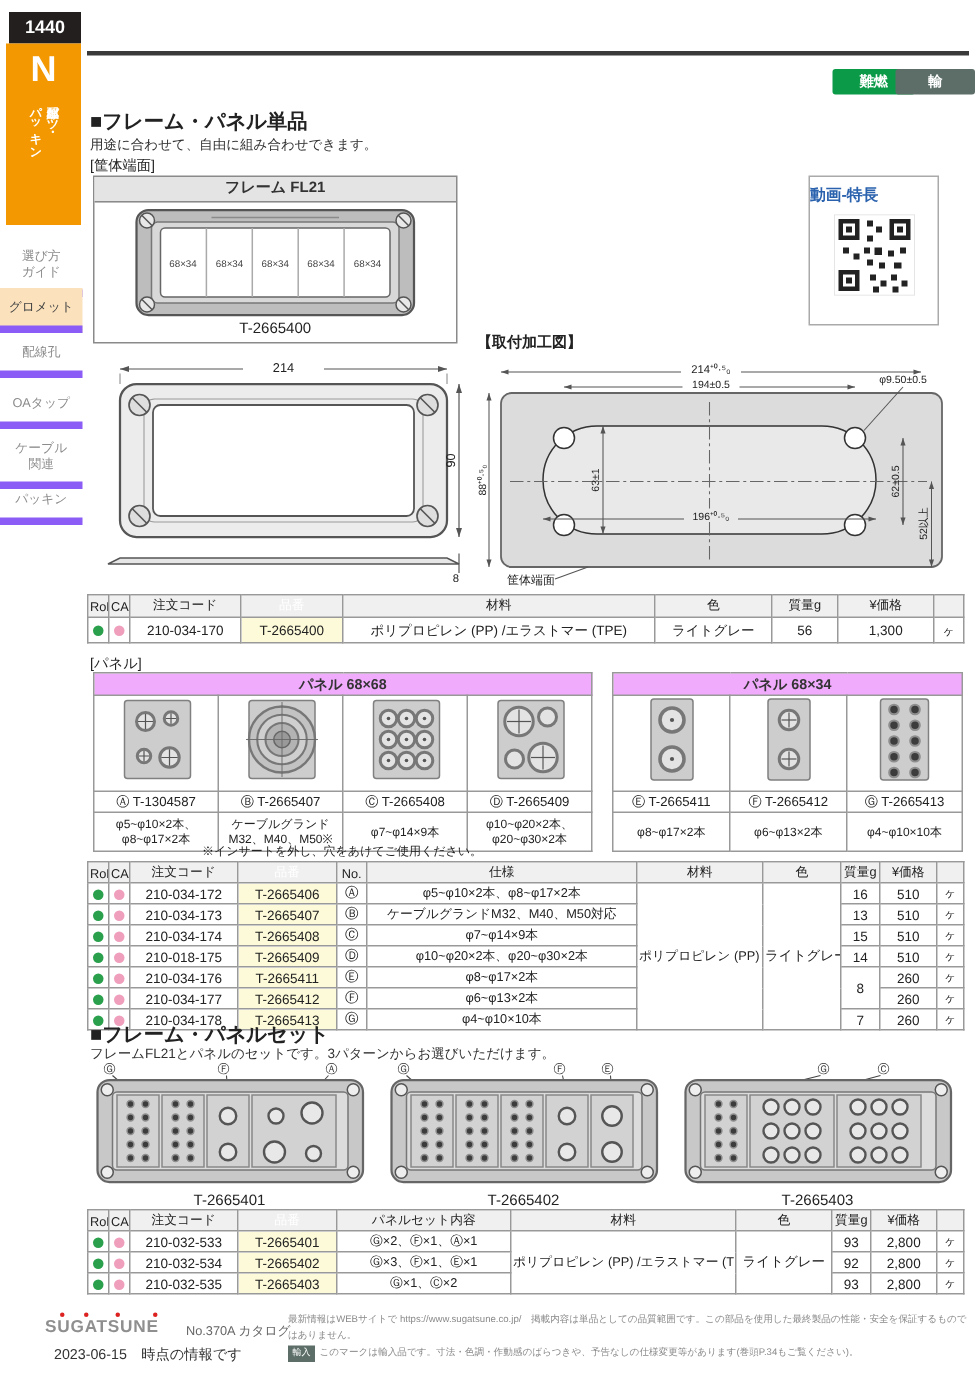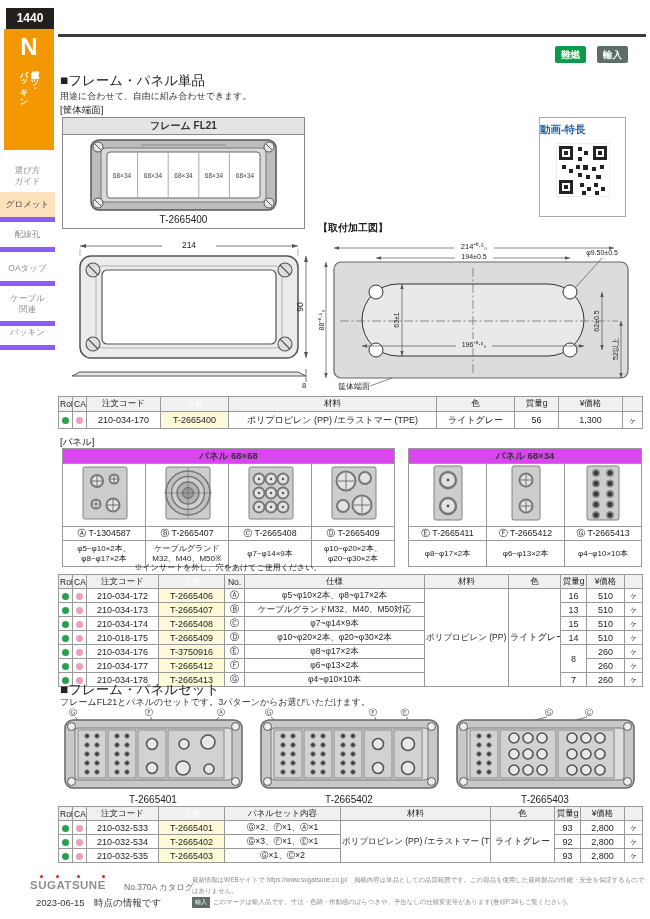--- a/index.html
+++ b/index.html
@@ -16,24 +16,24 @@
              padding:7px 2px;box-sizing:border-box;border-bottom:5px solid #8b5cf6;white-space:pre-line;line-height:1.25;}
   .side-item.active{background:#fbe2bd;color:#444;}
   
   #toprule{left:58px;top:34px;width:588px;height:2.5px;background:#3a3a3a;}
   #hdr{left:62px;top:42px;display:flex;align-items:flex-end;gap:9px;}
   .tst{color:#15569f;font-weight:bold;font-size:14px;border-bottom:2.5px solid #15569f;padding:0 2px 1px 1px;}
   .tst .tri{color:#f5a800;font-size:9px;vertical-align:2px;}
   .ttl{font-size:16px;font-weight:bold;color:#333;letter-spacing:0.5px;}
   .model{font-size:16px;font-weight:bold;color:#1d6eb7;}
   .fsize{font-size:11.5px;font-weight:bold;color:#333;padding-bottom:1px;}
-  .badge{height:17px;line-height:17px;padding:0 6px;color:#fff;font-size:9.5px;font-weight:bold;border-radius:2px;text-align:center;}
+  .badge{height:17px;line-height:17px;padding:0 18px;color:#fff;font-size:9.5px;font-weight:bold;border-radius:2px;text-align:center;}
   .bgreen{background:#0b9a48;}
   .bgray{background:#5c6e67;}
-  .h1{font-size:13.5px;font-weight:normal;color:#222;}
+  .h1{font-size:13.5px;font-weight:bold;color:#222;}
   .sub{font-size:9px;color:#333;}
   .glabel{font-size:9.5px;color:#222;}
   
   .obox{border:1px solid #8a8a8a;background:#fff;box-sizing:border-box;}
   .boxhdr{height:16px;line-height:16px;background:#e4e4e4;border-bottom:1px solid #8a8a8a;
           text-align:center;font-size:10px;font-weight:bold;color:#333;}
   .partlbl{text-align:center;font-size:10px;color:#222;}
   #videobox{left:539px;top:117px;width:87px;height:100px;border:1px solid #aaa;box-sizing:border-box;}
   #videobox .vlab{margin-top:5px;text-align:left;color:#2b62ae;font-size:10.5px;font-weight:bold;}
   
@@ -50,21 +50,21 @@
   td.wrapn{white-space:normal;line-height:1.15;font-size:8.5px;}
   .dotg,.dotp{display:inline-block;width:7px;height:7px;border-radius:50%;vertical-align:middle;}
   .dotg{background:#2aa04d;}
   .dotp{background:#ef9ebc;}
   #t1 tr{height:17px;} #t1 tr.hrow{height:15px;}
   #t2 tr{height:13px;} #t2 tr.hrow{height:14px;}
   #t3 tr{height:14px;} #t3 tr.hrow{height:14px;}
   
   .ptable{border-collapse:collapse;table-layout:fixed;border:1px solid #8a8a8a;background:#fff;}
   .ptable td{border:1px solid #999;text-align:center;vertical-align:middle;padding:0;}
-  .pt-title{height:14px;background:#d946ef;font-size:9.5px;font-weight:bold;color:#333;}
+  .pt-title{height:14px;background:#f0abfc;font-size:9.5px;font-weight:bold;color:#333;}
   .pt-img{height:60px;background:#fff;}
   .pt-lbl{height:13px;font-size:8.8px;color:#222;}
   .pt-desc{height:25px;font-size:8px;line-height:1.2;color:#222;}
   .note{font-size:8px;color:#222;text-align:center;}
   
   .setwrap{width:190px;text-align:center;}
   .setwrap .partlbl{font-size:10px;margin-top:-2px;}
   
   #flogo{left:30px;top:879px;color:#8f8f8f;font-weight:bold;font-size:11.5px;letter-spacing:0.5px;}
   #flogo .dots span{position:absolute;top:-4px;width:3px;height:3px;border-radius:50%;background:#d22;}
@@ -558,21 +558,21 @@
       <td>Ⓓ</td>
           <td style="font-size:8.5px">φ10~φ20×2本、φ20~φ30×2本</td>
       <td>14</td>
           <td>510</td>
           <td class="unit">ヶ</td>
     </tr>
     <tr>
       <td><span class="dotg"></span></td>
           <td><span class="dotp"></span></td>
       <td>210-034-176</td>
-          <td class="part">T-3750916</td>
+          <td class="part">T-2665411</td>
       <td>Ⓔ</td>
           <td style="font-size:8.5px">φ8~φ17×2本</td>
       <td rowspan="2">8</td>
       <td>260</td>
           <td class="unit">ヶ</td>
     </tr>
     <tr>
       <td><span class="dotg"></span></td>
           <td><span class="dotp"></span></td>
       <td>210-034-177</td>

